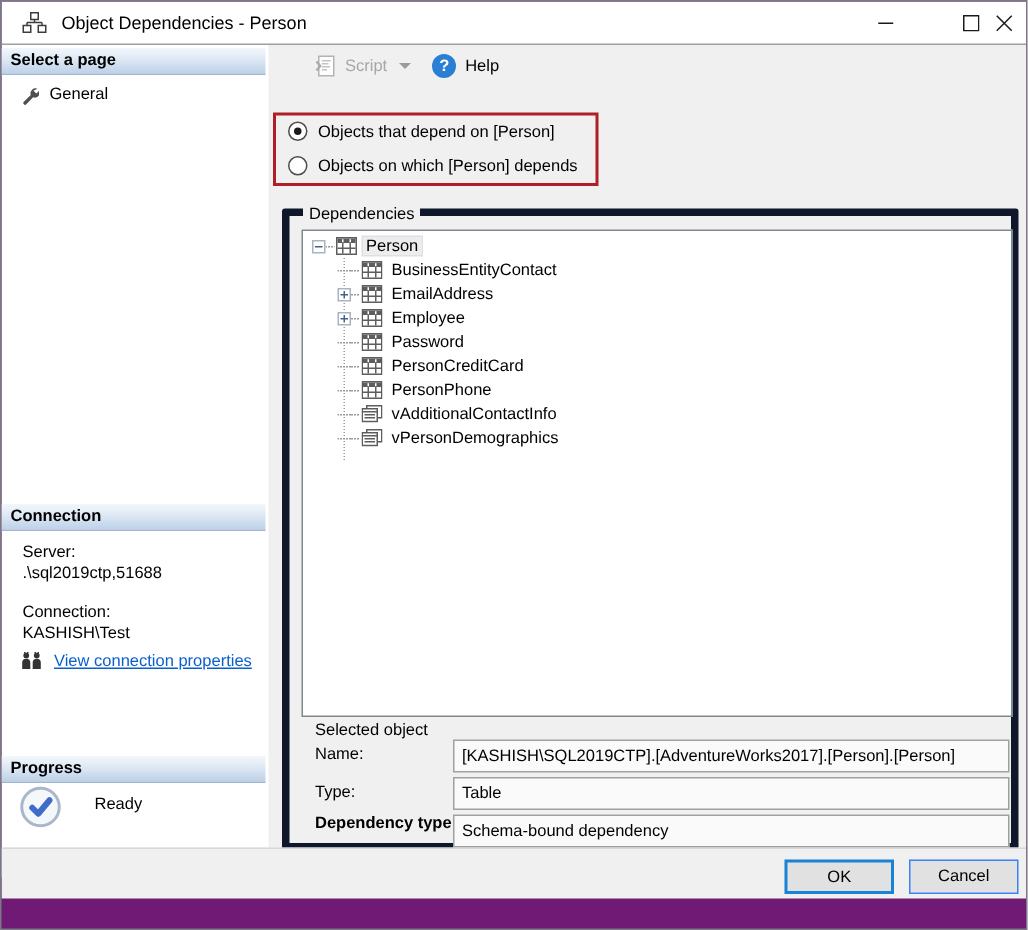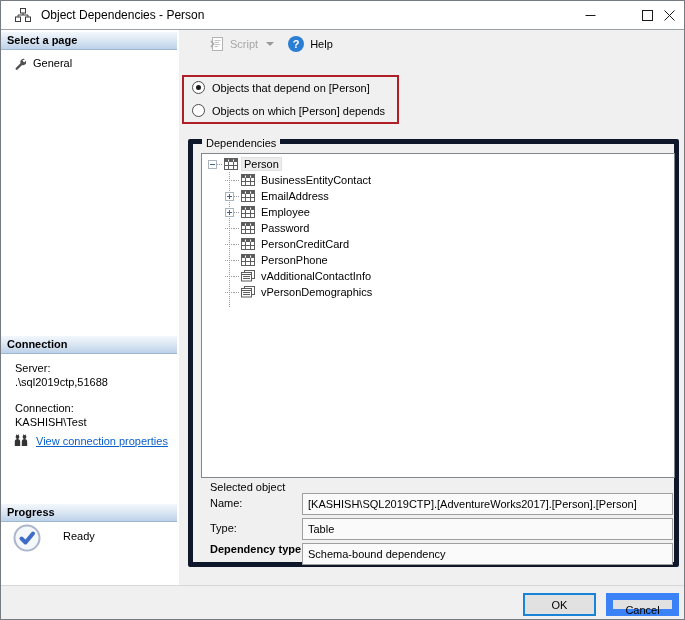--- a/index.html
+++ b/index.html
@@ -130,29 +130,29 @@
   .fl-0 { top:353px; } .fl-1 { top:378px; } .fl-2 { top:399px;font-weight:bold; }
   .field-box {
     position:absolute; left:109px; width:371px; height:22px;
     background:#fafafa; border:1px solid #9f9f9f;
     line-height:20px; padding-left:5px; white-space:nowrap; overflow:hidden;
   }
   .fb-0 { top:349px; } .fb-1 { top:374px; } .fb-2 { top:399px; }
 
   
   .footer {
-    position:absolute; left:0; right:0; top:584px; height:34px;
+    position:absolute; left:0; right:0; top:564px; height:34px;
     background:#f0f0f0; border-top:1px solid #d8d8d8;
   }
   .btn {
     position:absolute; top:7px; width:73px; height:23px;
     background:#e1e1e1; text-align:center; line-height:20px; cursor:pointer;
   }
   .btn-ok { left:522px; border:2px solid #1883d7; }
-  .btn-cancel { left:605px; border:7px solid #3b82f6; }
+  .btn-cancel { left:605px; border:1px solid #3b82f6; }
 
   svg { display:block; }
 </style>
 </head>
 <body>
 
 <div class="window">
 
   <div class="titlebar">
     <span class="title-icon">

